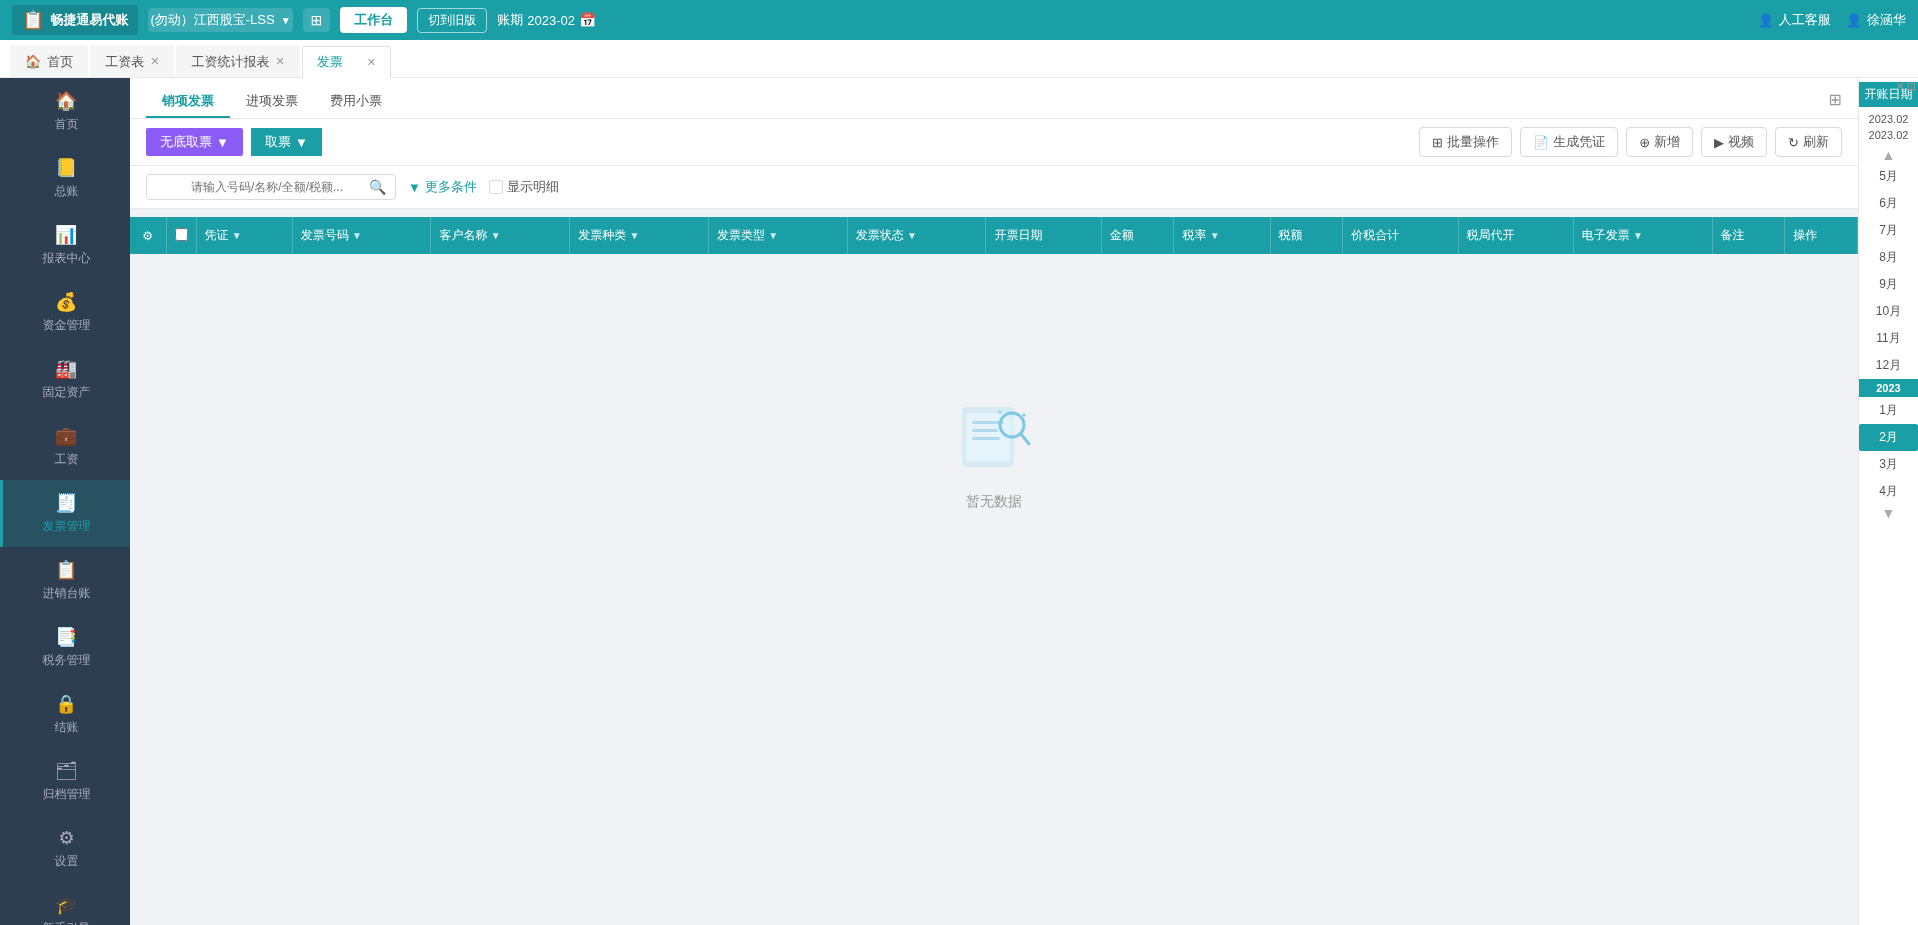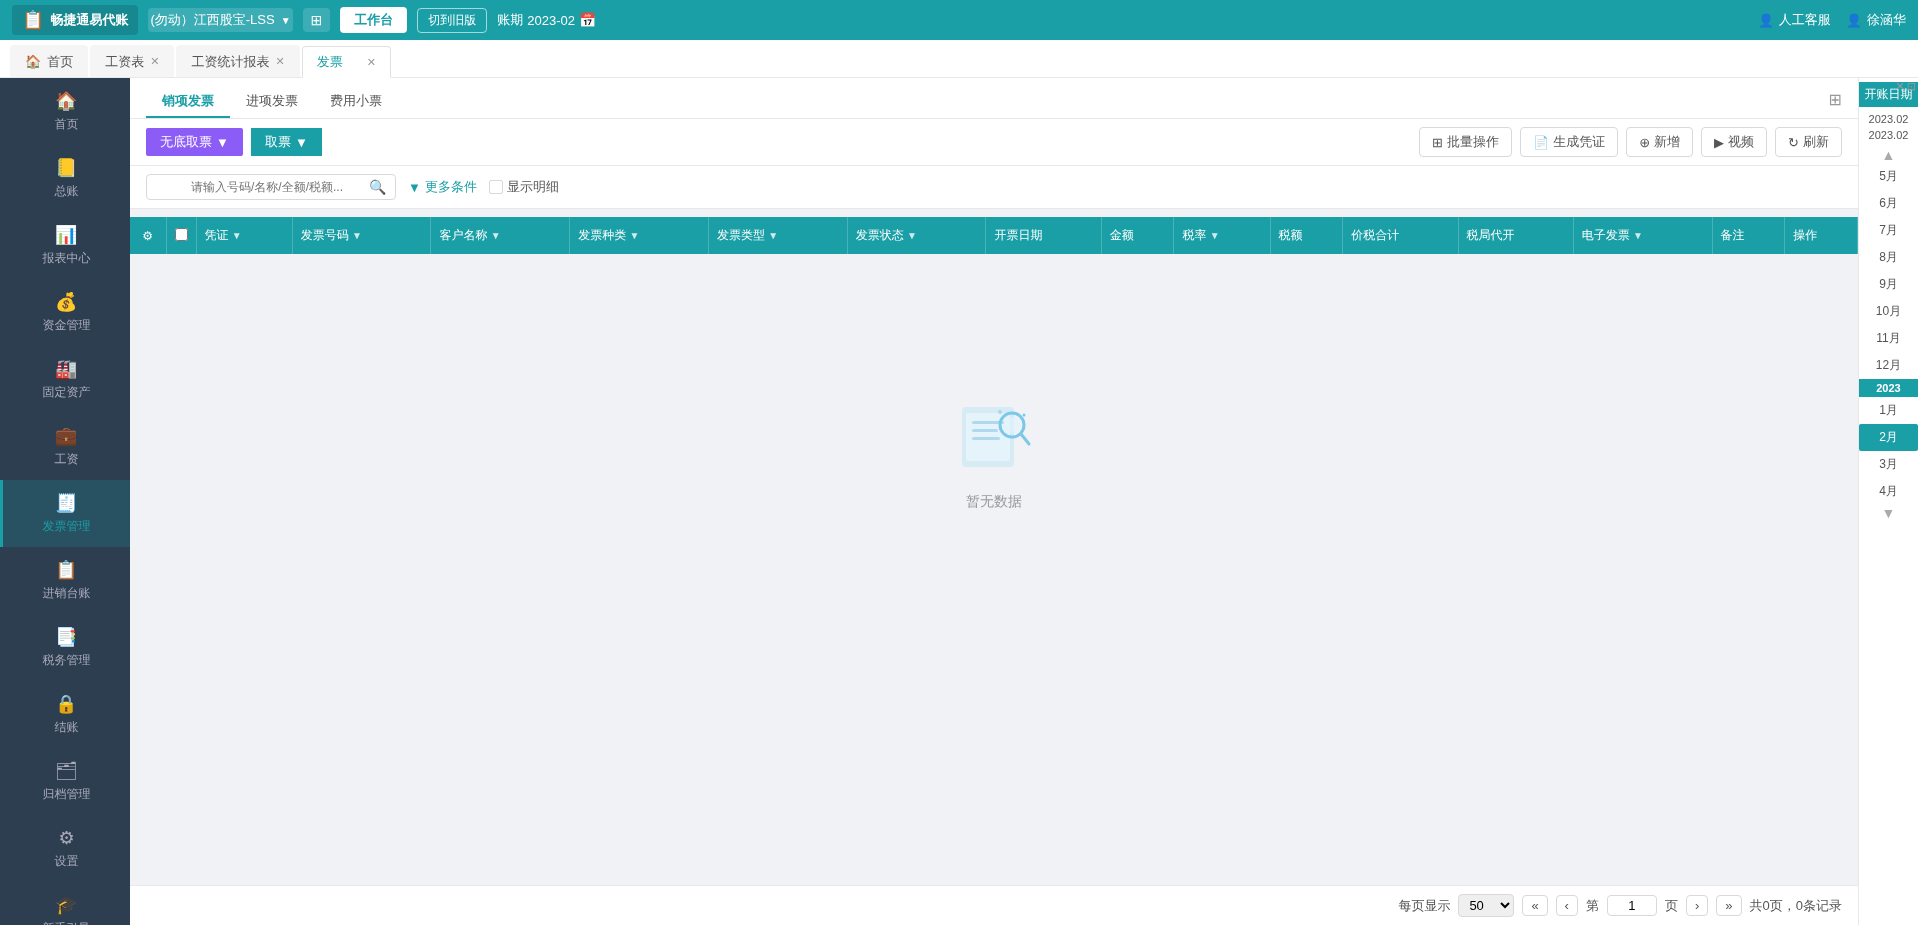--- a/index.html
+++ b/index.html
@@ -410,36 +410,20 @@
             <line x1="77" y1="37" x2="85" y2="47" stroke="#7cc8e8" stroke-width="3" stroke-linecap="round"></line>
 
             <circle cx="56" cy="15" r="2" fill="#a8d8ea"></circle>
             <circle cx="80" cy="18" r="1.5" fill="#7cc8e8"></circle>
           </svg>
         </div>
         <span class="empty-text">暂无数据</span>
       </div>
     </div>
 
-    <div class="pagination-bar">
-      <span>每页显示</span>
-      <select class="page-size-select">
-        <option value="20">20</option>
-        <option value="50" selected="">50</option>
-        <option value="100">100</option>
-      </select>
-      <button class="page-btn">«</button>
-      <button class="page-btn">‹</button>
-      <span>第</span>
-      <input class="page-input" type="text" value="1" style="">
-      <span>页</span>
-      <button class="page-btn">›</button>
-      <button class="page-btn">»</button>
-      <span>共0页，0条记录</span>
-    </div>
 
   </div>
 
   <div class="date-panel">
     <button class="open-period-btn">开账日期</button>
     <div style="height:4px;"></div>
     <div class="date-panel-row">2023.02</div>
     <div class="date-panel-row">2023.02</div>
     <div style="height:4px;"></div>
 

